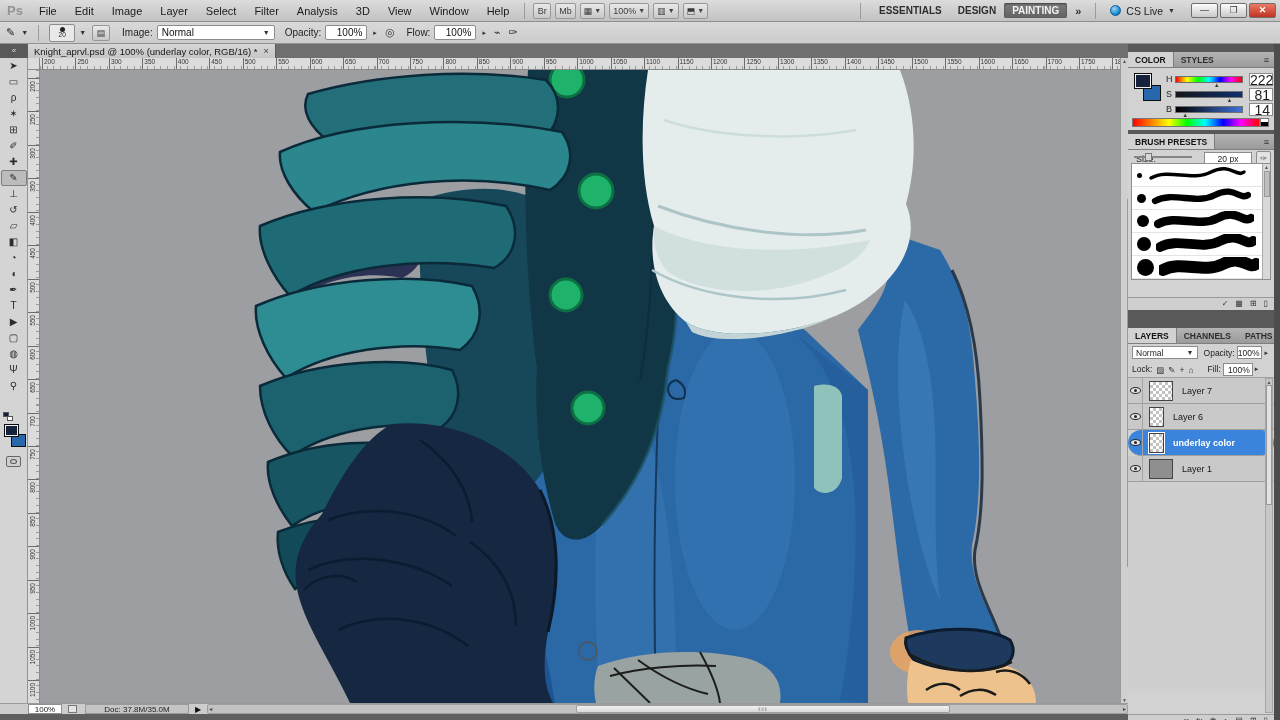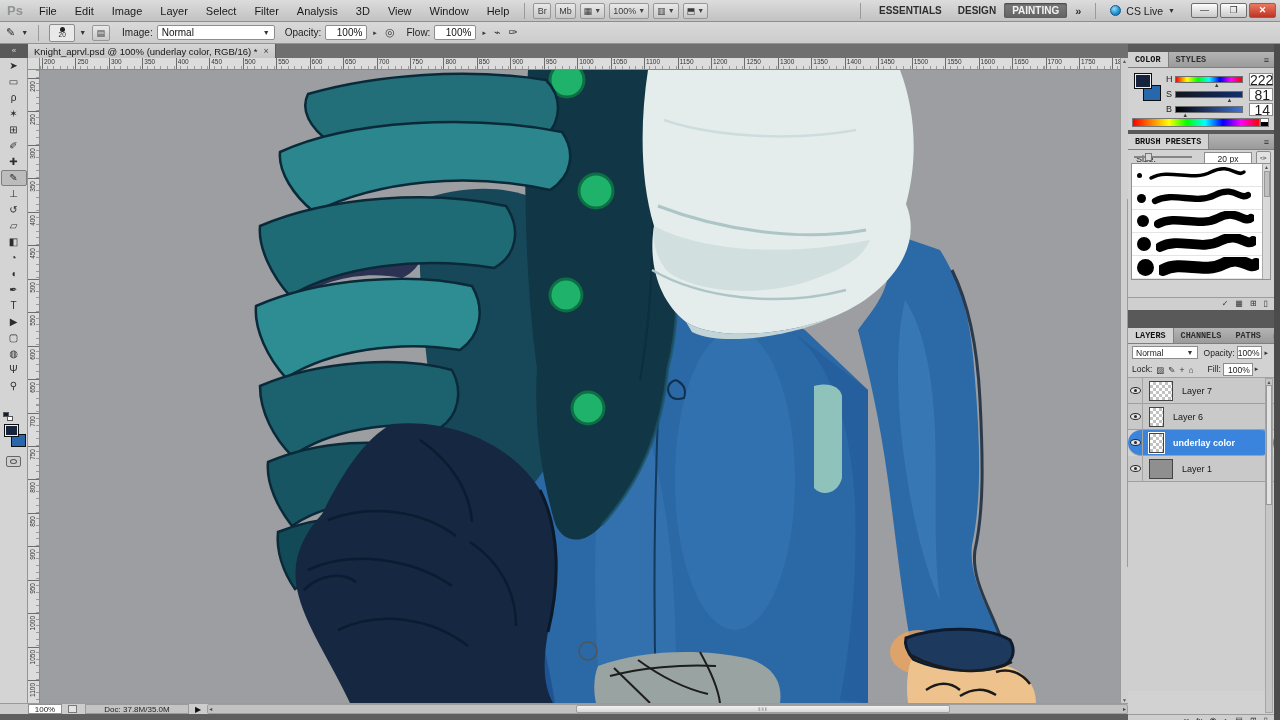--- a/index.html
+++ b/index.html
@@ -90,21 +90,21 @@
   #h-scroll { position:relative; margin-left:6px; flex:1; height:10px; background:#c2c2c2; border:1px solid #9e9e9e; border-radius:2px; }
   #h-scroll .arrow { position:absolute; top:0; font-size:6px; line-height:9px; color:#444; }
   #h-scroll .thumb { position:absolute; left:362px; top:0; width:374px; height:8px; background:linear-gradient(#f2f2f2,#d8d8d8); border:1px solid #9e9e9e; border-radius:2px;
     text-align:center; font-size:5px; line-height:7px; color:#888; letter-spacing:1px; }
   #bottom-strip { position:absolute; left:0; top:714px; width:1280px; height:6px; background:#5f5f5f; }
 
   
   #dock { position:absolute; left:1128px; top:44px; width:152px; height:670px; background:#595959; }
   .panel { position:absolute; left:0; width:146px; background:#d2d2d2; }
   .phead { height:16px; background:linear-gradient(#b4b4b4,#9a9a9a); border-bottom:1px solid #7f7f7f; display:flex; align-items:stretch; }
-  .ptab { padding:0 7px; font-size:8.5px; font-weight:bold; color:#2d2d2d; line-height:16px;font-family:Liberation Mono, monospace; }
+  .ptab { padding:0 7px; font-size:8.5px; font-weight:bold; color:#2d2d2d; line-height:16px; }
   .ptab.active { background:#d2d2d2; color:#111; border-right:1px solid #7f7f7f; }
   .pmenu { margin-left:auto; padding:0 5px; font-size:9px; color:#2b2b2b; line-height:16px; }
 
   
   #color-panel { top:8px; height:78px; }
   #color-body { position:relative; height:62px; }
   #cp-fg { position:absolute; left:6px; top:5px; width:18px; height:16px; border:1px solid #0d0d0d; outline:1px solid #f0f0f0; outline-offset:-2px; z-index:2; }
   #cp-bg { position:absolute; left:15px; top:17px; width:18px; height:16px; border:1px solid #0d0d0d; z-index:1; }
   .slider-row { position:absolute; left:38px; height:14px; display:flex; align-items:center; }
   .slider-row .lab { width:9px; font-size:9px; color:#222; }

